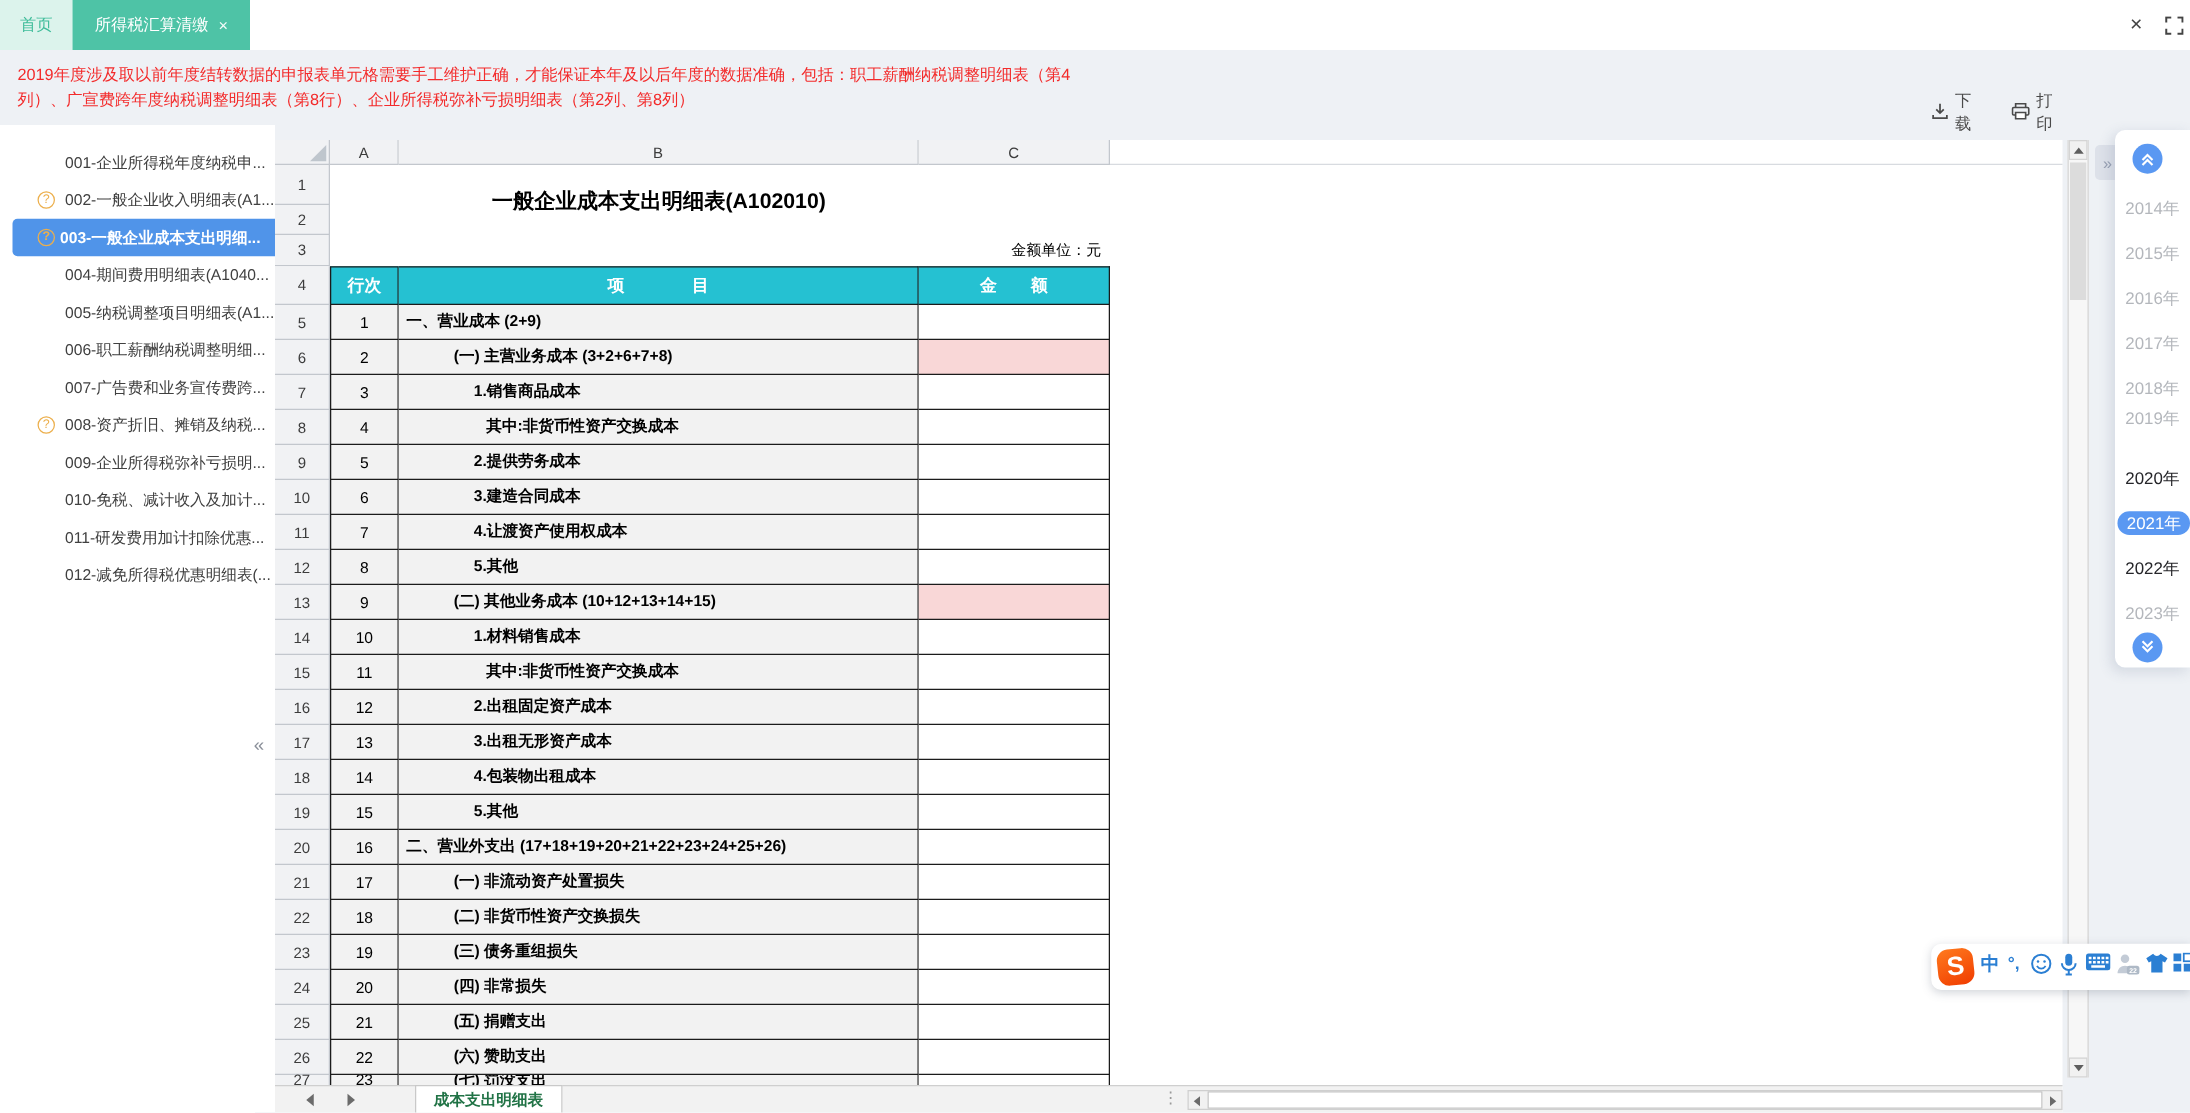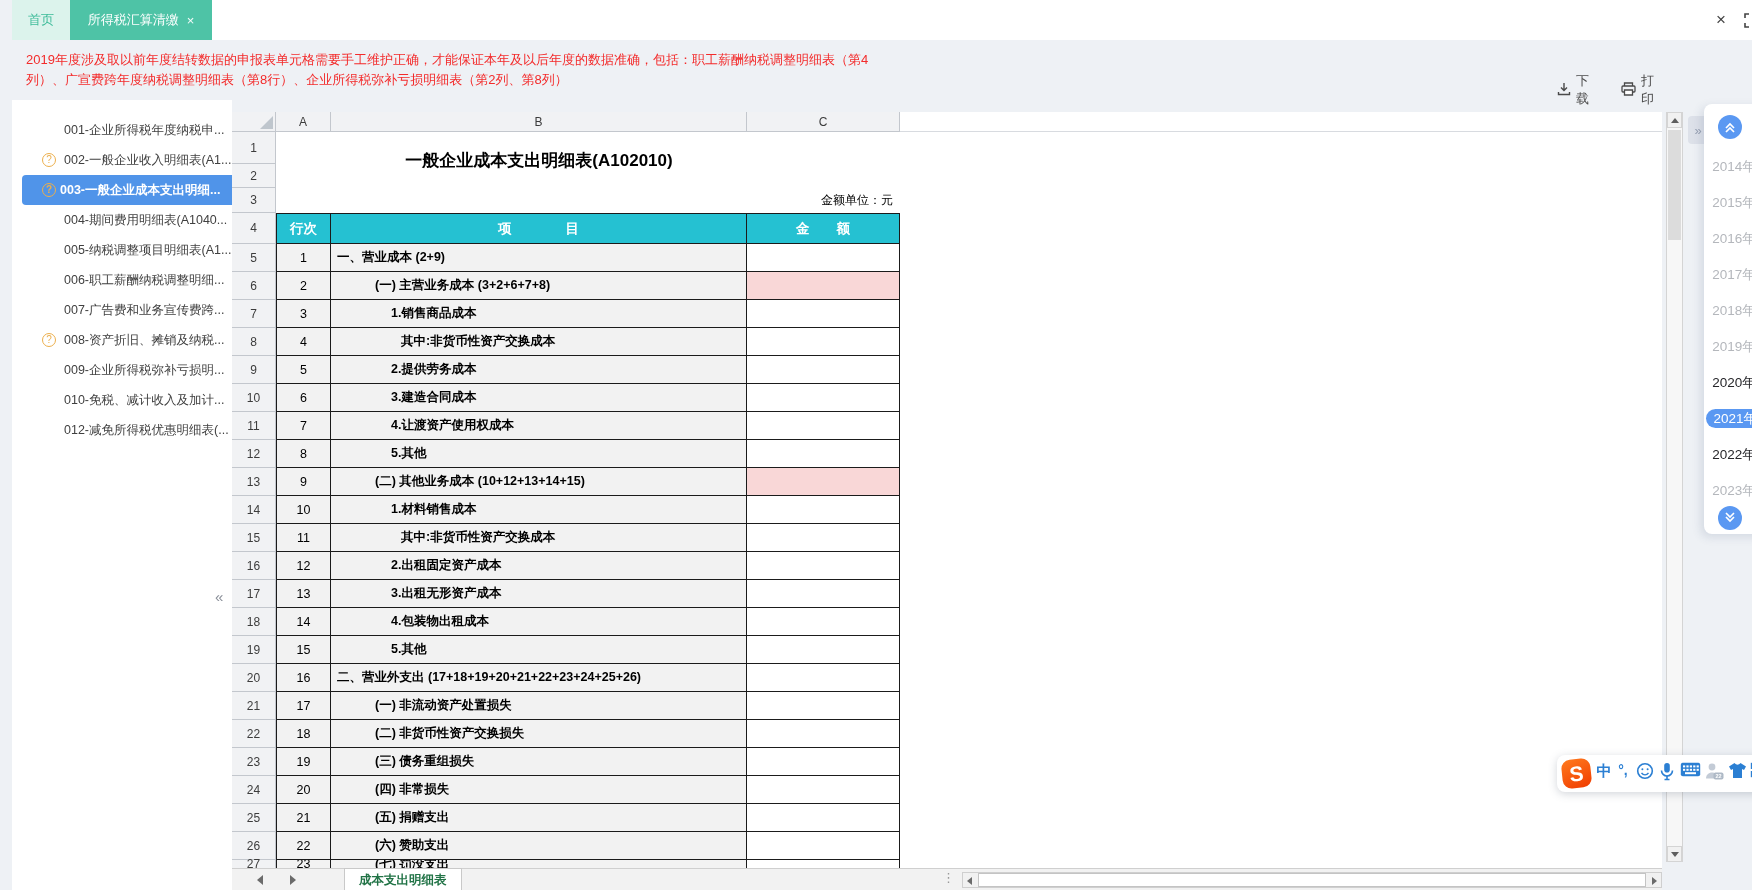--- a/index.html
+++ b/index.html
@@ -1,18 +1,18 @@
 <!DOCTYPE html>
 <html><head>
 <meta charset="utf-8">
 <style>
   * { margin:0; padding:0; box-sizing:border-box; }
   html,body { width:1752px; height:890px; overflow:hidden;
     font-family:"Liberation Sans","DejaVu Sans",sans-serif; background:#eef1f5; }
-  #screen { position:relative; width:1418px; height:890px;margin-left:12px; }
+  #screen { position:relative; width:1418px; height:890px; }
 
   
   #topbar { position:absolute; left:0; top:0; width:1752px; height:40px; background:#fff; }
   .tab { position:absolute; top:0; height:40px; display:flex; align-items:center; justify-content:center;
          font-size:13px; cursor:pointer; }
   #tab-home { left:0; width:58px; background:#dcf3ec; color:#3fbc9a; }
   #tab-active { left:58px; width:142px; background:#4ec3a6; color:#fff; gap:8px; }
   #tab-active .x { font-size:13px; opacity:.95; }
   #win-close { position:absolute; top:11px; left:1700px; width:18px; height:18px; color:#444;
                font-size:17px; line-height:17px; text-align:center; cursor:pointer; }
@@ -197,20 +197,24 @@
         <div class="sb-item">
 
     <span class="sb-label">009-企业所得税弥补亏损明...</span>
   </div>
         <div class="sb-item">
 
     <span class="sb-label">010-免税、减计收入及加计...</span>
   </div>
         <div class="sb-item">
 
+    <span class="sb-label">011-研发费用加计扣除优惠...</span>
+  </div>
+        <div class="sb-item">
+
     <span class="sb-label">012-减免所得税优惠明细表(...</span>
   </div>
       </div>
     <div id="collapse">«</div>
   </div>
 
   <div id="grid">
     <div id="colheads">
       <div id="corner"></div>
       <div class="colhead" style="left:44px;width:55px;">A</div>
@@ -402,21 +406,21 @@
       <svg width="14" height="14" viewBox="0 0 14 14">
           <path d="M3 8l4-4 4 4 M3 12l4-4 4 4" stroke="#fff" stroke-width="1.7" fill="none"></path>
         </svg>
     </div>
     <div id="years">
         <div class="year muted" style="top: 53px;"><span>2014年</span></div>
         <div class="year muted" style="top: 89px;"><span>2015年</span></div>
         <div class="year muted" style="top: 125px;"><span>2016年</span></div>
         <div class="year muted" style="top: 161px;"><span>2017年</span></div>
         <div class="year muted" style="top: 197px;"><span>2018年</span></div>
-        <div class="year muted" style="top: 233px;"><span>2019年</span></div>
+        <div class="year muted" style="top: 221px;"><span>2019年</span></div>
         <div class="year normal" style="top: 269px;"><span>2020年</span></div>
         <div class="year selected" style="top: 305px; text-align: right;"><span>2021年</span></div>
         <div class="year normal" style="top: 341px;"><span>2022年</span></div>
         <div class="year muted" style="top: 377px;"><span>2023年</span></div>
       </div>
     <div class="year-jump" id="yjump-bot">
       <svg width="14" height="14" viewBox="0 0 14 14">
           <path d="M3 2l4 4 4-4 M3 6l4 4 4-4" stroke="#fff" stroke-width="1.7" fill="none"></path>
         </svg>
     </div>

